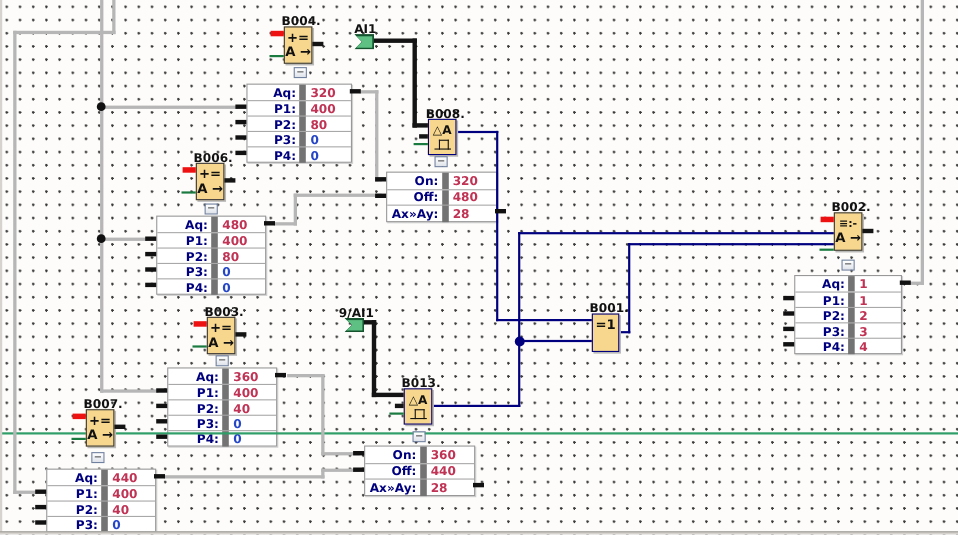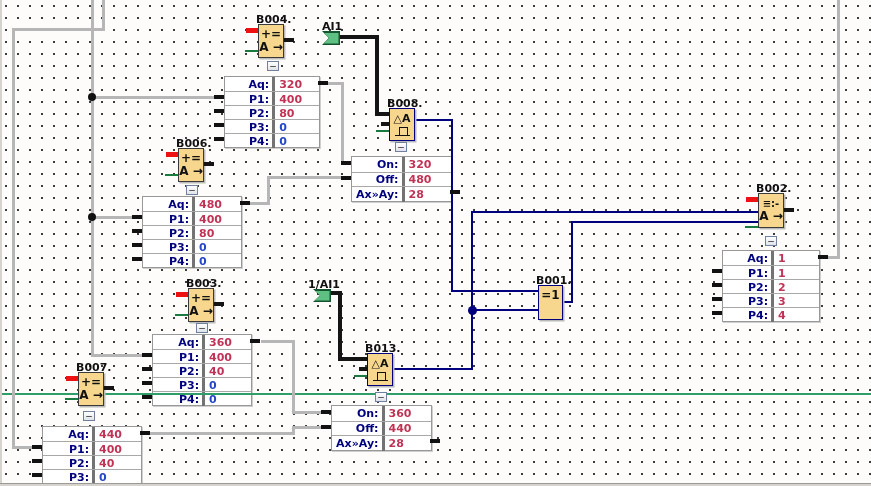--- a/index.html
+++ b/index.html
@@ -10,21 +10,21 @@
     background-size:12px 12px;
     background-position:5px 5px;
     font-family:"DejaVu Sans","Liberation Sans",sans-serif;
   }
   .wire{position:absolute;z-index:4;}
   .junction{position:absolute;border-radius:50%;z-index:6;}
   .pageline{position:absolute;left:0;width:871px;height:2px;z-index:3;}
   .ptable{position:absolute;background:#ffffff;border:1px solid #989898;box-shadow:1px 1px 0 #cfcfcf;z-index:2;}
   .prow{position:absolute;left:0;right:0;display:flex;font-size:11px;font-weight:700;line-height:1;}
   .prow + .prow{border-top:1px solid #a8a8a8;}
-  .plabel{text-align:right;padding-right:3px;border-right:3px solid #737373;color:#00007f;display:flex;align-items:center;justify-content:flex-end;}
+  .plabel{text-align:right;padding-right:3px;border-right:6px solid #737373;color:#00007f;display:flex;align-items:center;justify-content:flex-end;}
   .pvalue{flex:1;padding-left:4px;display:flex;align-items:center;}
   .tick{position:absolute;background:#111;z-index:6;}
   .block{position:absolute;background:#f7d78e;border:1.5px solid #3a3a3a;box-shadow:1.5px 1.5px 0 #b9b9b9;z-index:5;
          display:flex;flex-direction:column;align-items:center;padding-top:3px;box-sizing:border-box;}
   .block.sel{border-color:#00007f;}
   .bline{font-size:12px;font-weight:700;color:#111;line-height:13px;white-space:nowrap;}
   .blabel{position:absolute;font-size:11px;font-weight:700;color:#111;z-index:5;white-space:nowrap;}
   .pin{position:absolute;z-index:5;}
   .collapse{position:absolute;width:12px;height:10px;background:linear-gradient(#ffffff,#dfe3ea);
             border:1px solid #70809f;z-index:5;font-size:9px;line-height:8px;text-align:center;color:#222;
@@ -314,14 +314,14 @@
     <div class="pin" style="left: 745px; top: 226px; width: 13px; height: 2px; background: rgb(26, 122, 64);"></div>
     <div class="pin" style="left: 784px; top: 208px; width: 10px; height: 4px; background: rgb(20, 20, 20);"></div>
     <div class="collapse" style="left: 765px; top: 236px;">−</div>
     <div class="flagO" style="left: 322px; top: 31px; width: 18px; height: 14px;">
       <div class="flagI"></div>
     </div>
     <div class="flabel" style="left: 322px; top: 20px;">AI1</div>
     <div class="flagO" style="left: 313px; top: 289px; width: 18px; height: 13px;">
       <div class="flagI"></div>
     </div>
-    <div class="flabel" style="left: 308px; top: 278px;">1/AI1</div>
+    <div class="flabel" style="left: 308px; top: 278px;">9/AI1</div>
   </div>
 
 </body></html>

